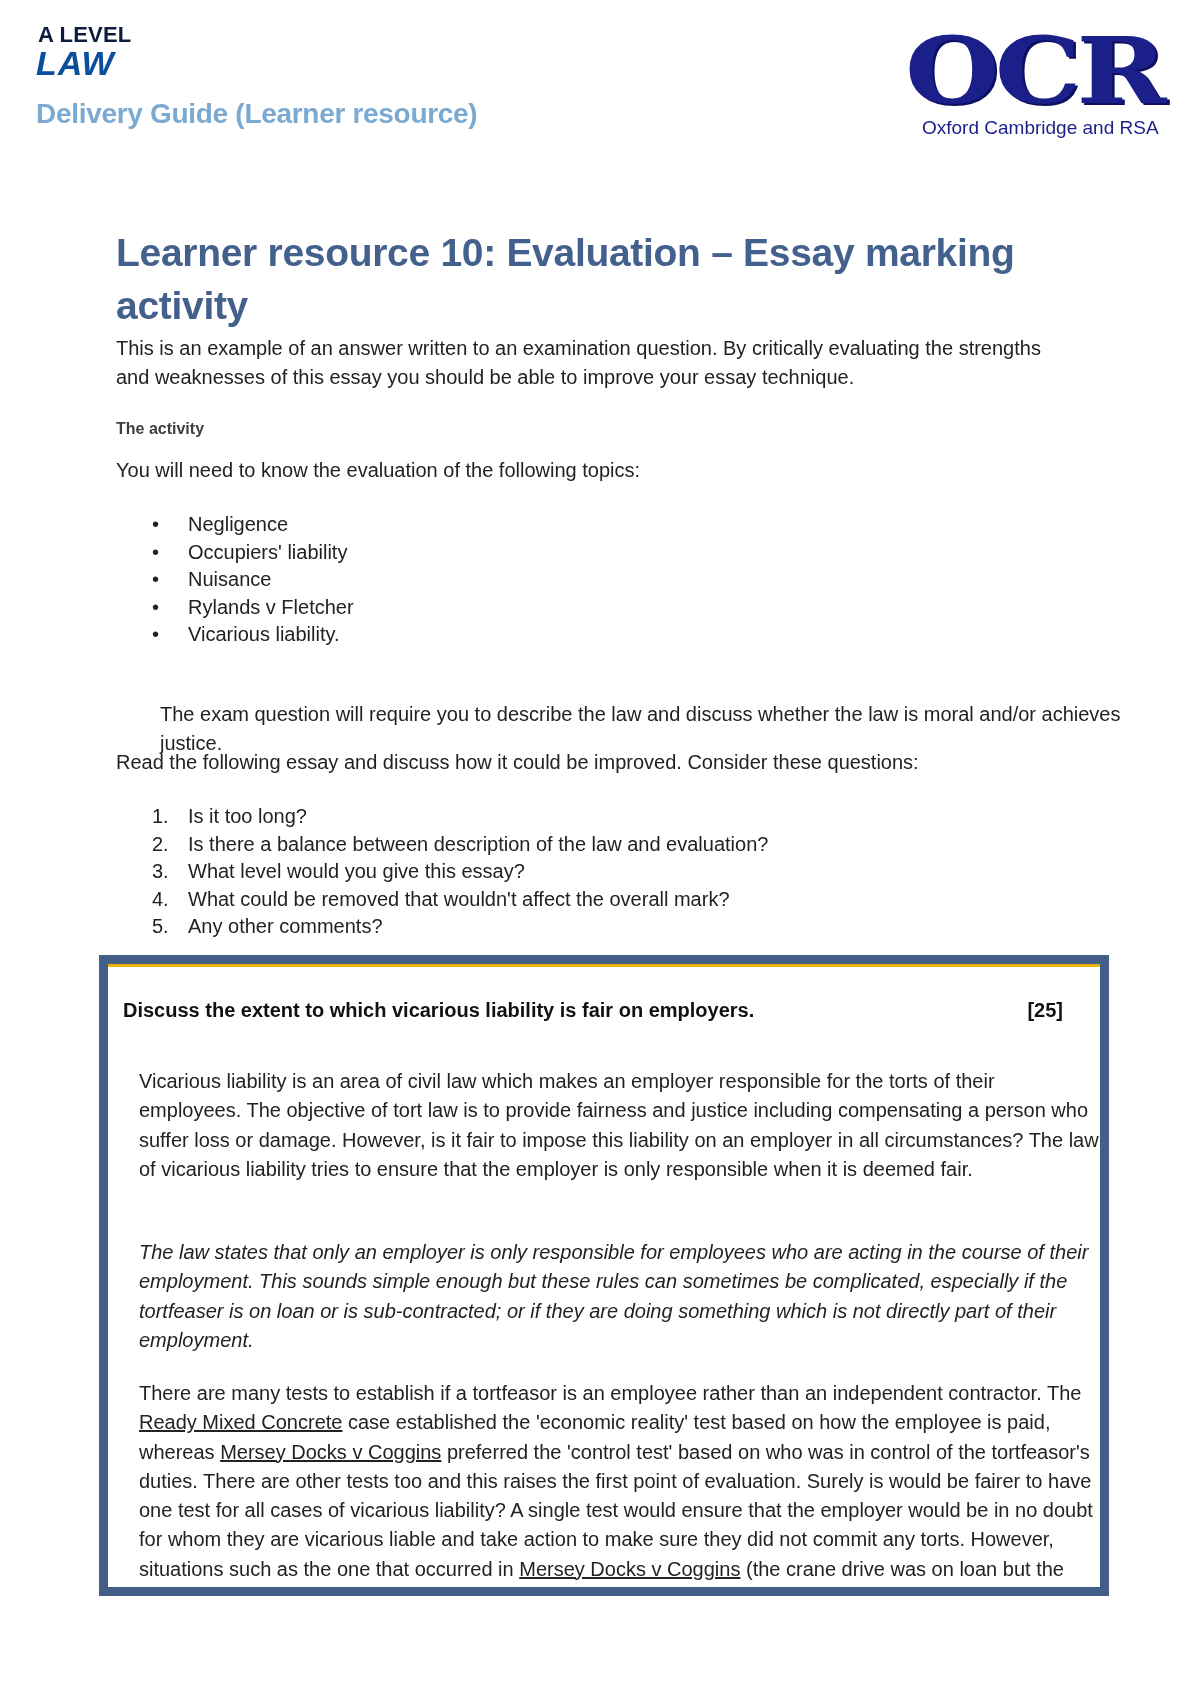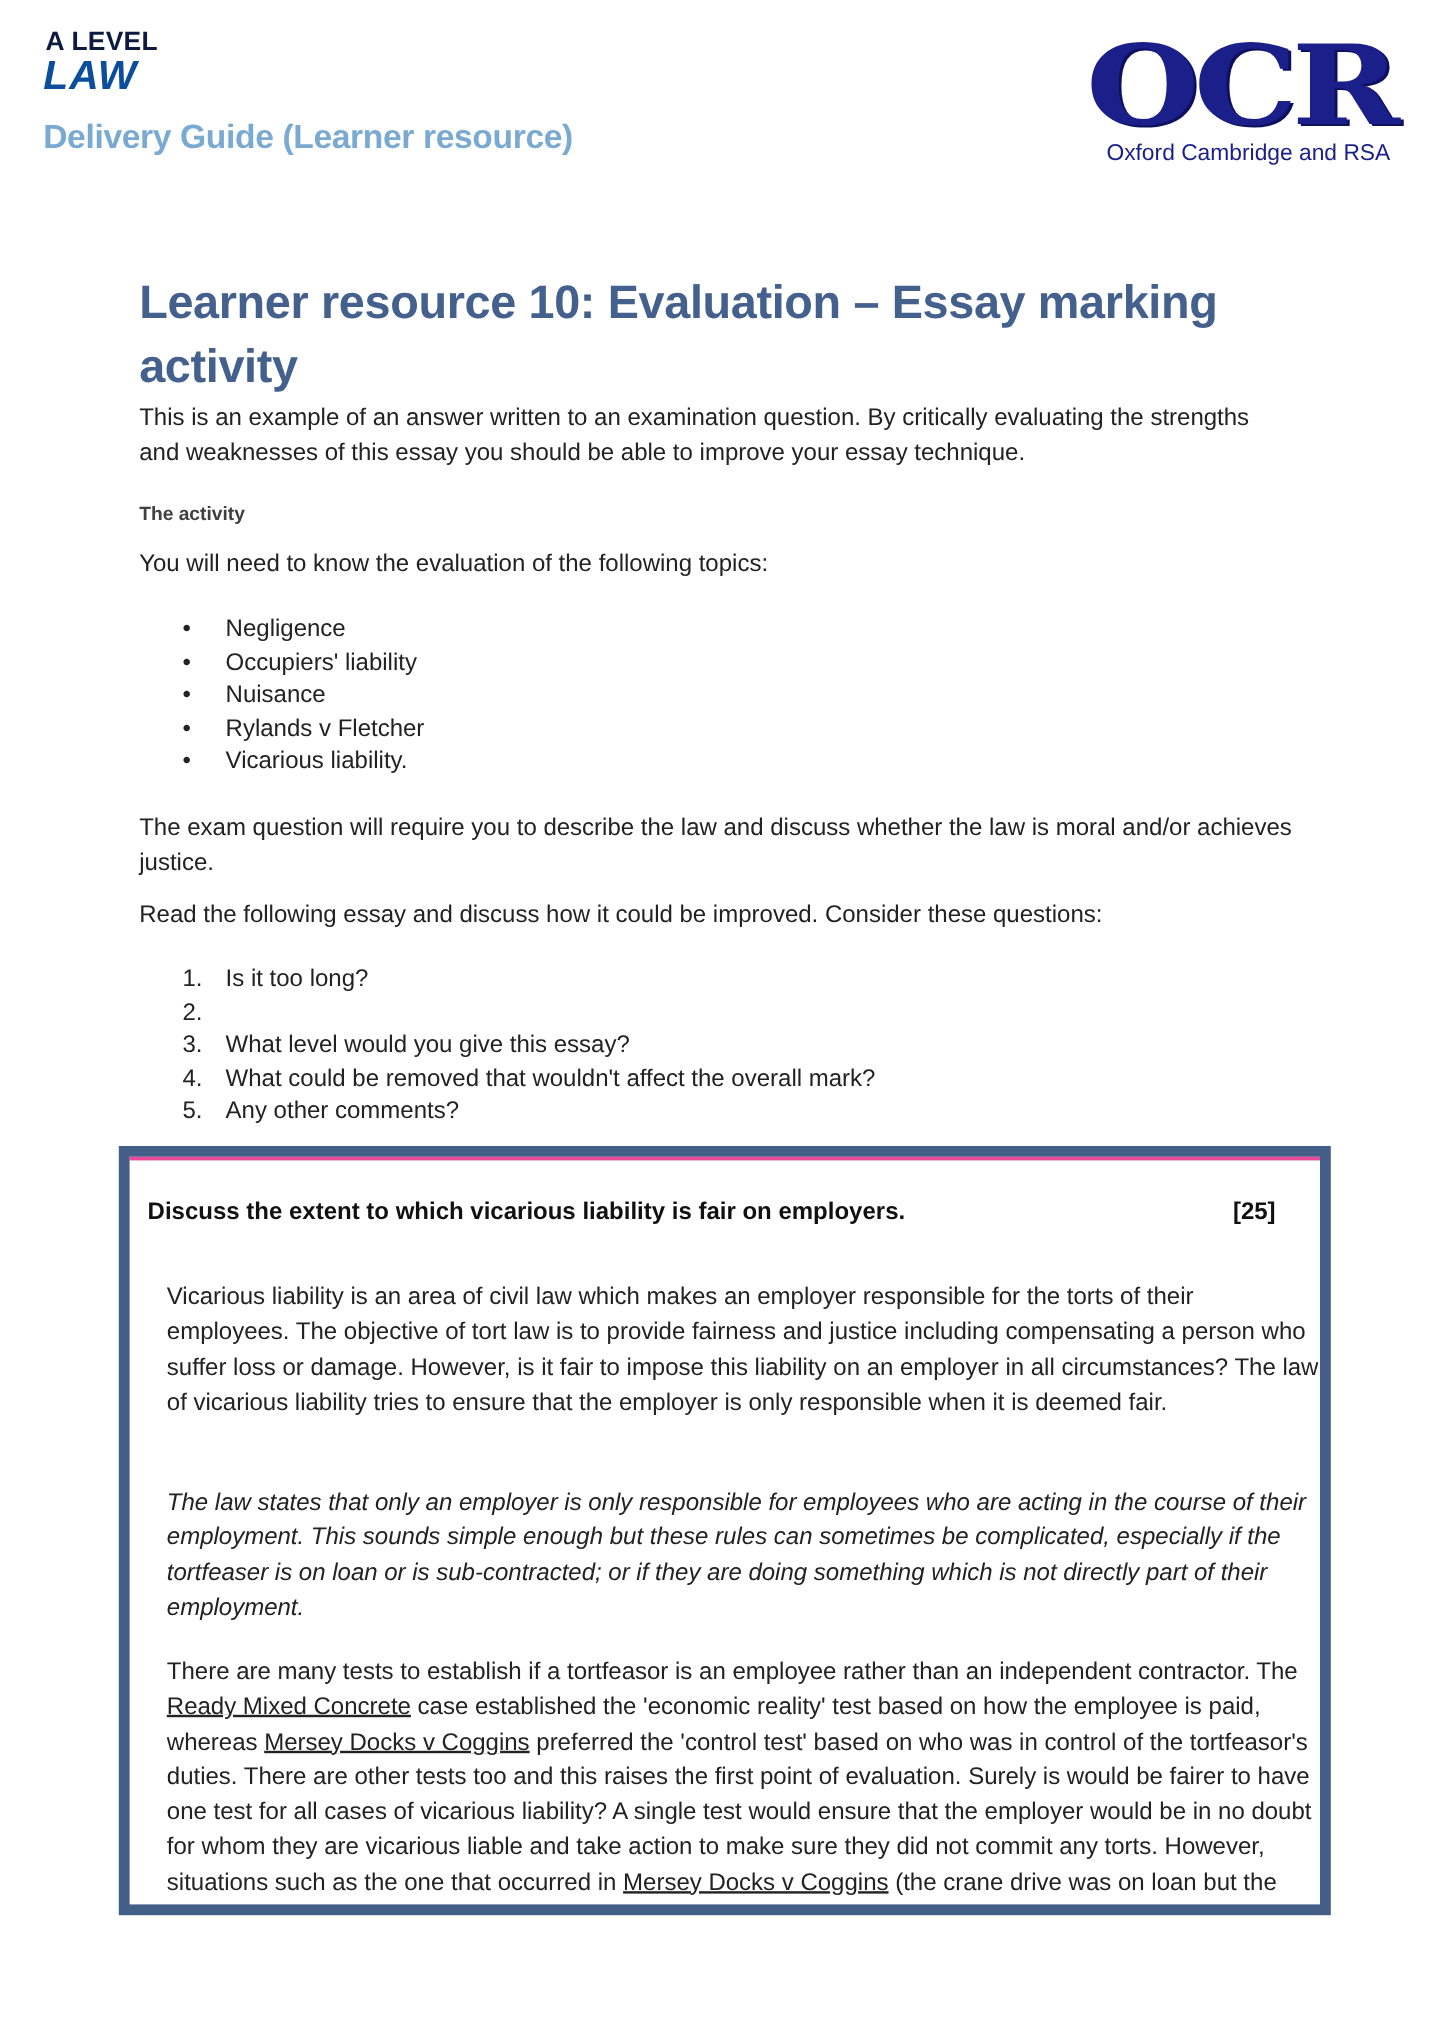--- a/index.html
+++ b/index.html
@@ -16,21 +16,21 @@
 
   .title { position: absolute; left: 116px; top: 226px; width: 980px; font-size: 39px; font-weight: bold; color: #44618d; line-height: 53px; letter-spacing: -0.3px; }
   .p { position: absolute; left: 116px; font-size: 20px; color: #222; line-height: 29px; }
   .subhead { position: absolute; left: 116px; top: 420px; font-size: 16px; font-weight: bold; color: #404040; }
   ul.topics, ol.qs { position: absolute; left: 116px; margin: 0; padding: 0; list-style: none; font-size: 20px; color: #222; }
   ul.topics li, ol.qs li { height: 27.5px; line-height: 27.5px; position: relative; padding-left: 72px; }
   ul.topics li .bullet { position: absolute; left: 36px; top: 0; }
   ol.qs li .num { position: absolute; left: 36px; top: 0; }
 
   .essay-box { position: absolute; left: 99px; top: 955px; width: 1010px; height: 641px; background: #445f87; box-sizing: border-box; }
-  .essay-inner { position: absolute; left: 9px; top: 9px; right: 9px; bottom: 9px; background: #ffffff; border-top: 3px solid #ec4899; overflow: hidden; }
+  .essay-inner { position: absolute; left: 9px; top: 9px; right: 9px; bottom: 9px; background: #ffffff; border-top: 3px solid #eab308; overflow: hidden; }
   .essay-q { position: absolute; left: 15px; top: 32px; width: 940px; font-size: 20px; font-weight: bold; color: #111; }
   .essay-q .marks { position: absolute; right: 0; top: 0; }
   .essay-p { position: absolute; left: 15px; width: 960px; font-size: 20px; line-height: 29.3px; color: #222; margin: 16px; }
   .case { text-decoration: underline; }
 </style>
 </head>
 <body>
 
 <div class="hdr-alevel">A LEVEL</div>
 <div class="hdr-law">LAW</div>
@@ -48,26 +48,26 @@
 <div class="p" style="top:456px;">You will need to know the evaluation of the following topics:</div>
 
 <ul class="topics" style="top:511px;">
   <li><span class="bullet">•</span><span>Negligence</span></li>
   <li><span class="bullet">•</span><span>Occupiers' liability</span></li>
   <li><span class="bullet">•</span><span>Nuisance</span></li>
   <li><span class="bullet">•</span><span>Rylands v Fletcher</span></li>
   <li><span class="bullet">•</span><span>Vicarious liability.</span></li>
 </ul>
 
-<div class="p" style="top:676px; width:990px;">The exam question will require you to describe the law and discuss whether the law is moral and/or achieves justice.</div>
+<div class="p" style="top:700px; width:990px;margin-left:44px;">The exam question will require you to describe the law and discuss whether the law is moral and/or achieves justice.</div>
 <div class="p" style="top:748px;">Read the following essay and discuss how it could be improved. Consider these questions:</div>
 
 <ol class="qs" style="top:803px;">
   <li><span class="num">1.</span><span>Is it too long?</span></li>
-  <li><span class="num">2.</span></li>
+  <li><span class="num">2.</span><span>Is there a balance between description of the law and evaluation?</span></li>
   <li><span class="num">3.</span><span>What level would you give this essay?</span></li>
   <li><span class="num">4.</span><span>What could be removed that wouldn't affect the overall mark?</span></li>
   <li><span class="num">5.</span><span>Any other comments?</span></li>
 </ol>
 
 <div class="essay-box">
   <div class="essay-inner">
     <div class="essay-q">
       <span>Discuss the extent to which vicarious liability is fair on employers.</span>
       <span class="marks">[25]</span>

